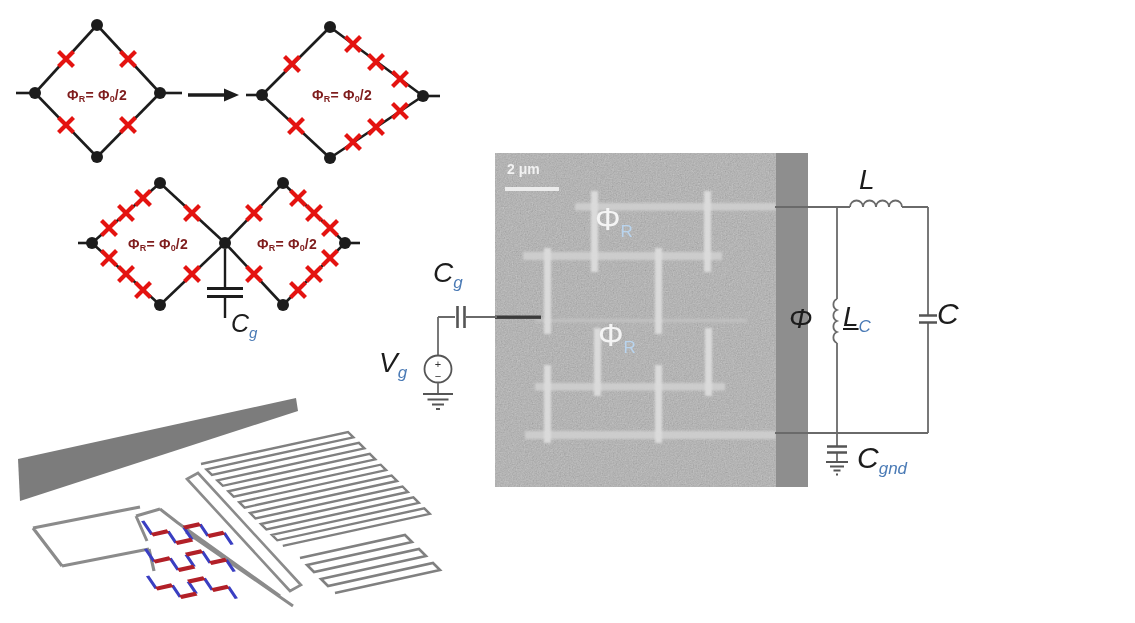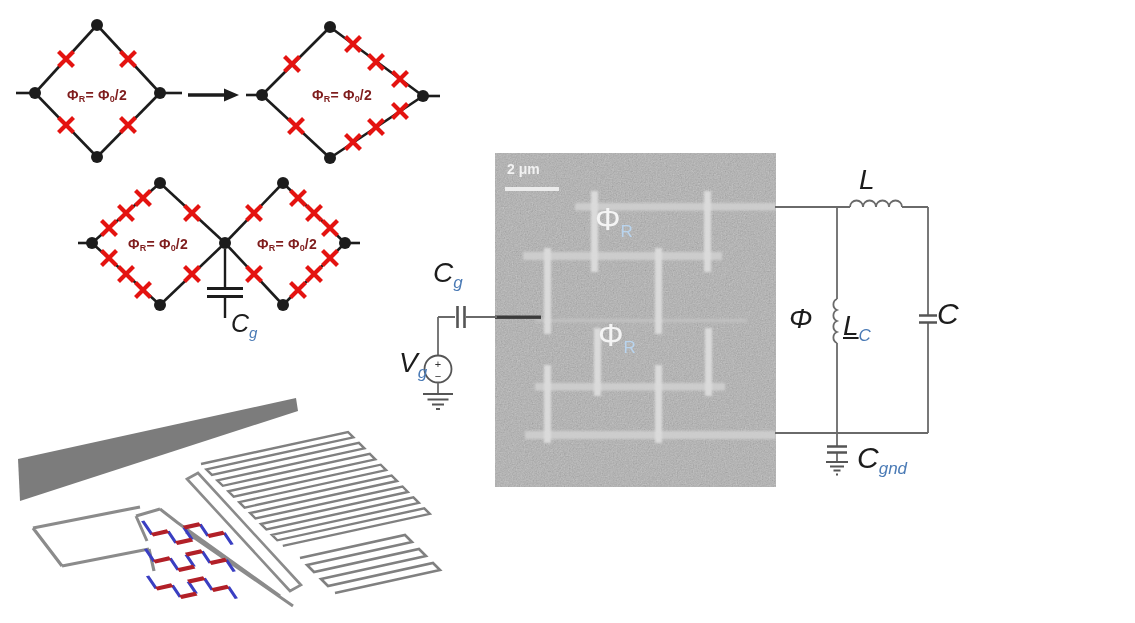--- a/index.html
+++ b/index.html
@@ -1,20 +1,20 @@
 <!DOCTYPE html>
 <html><head>
 <meta charset="utf-8">
 <style>
   html,body{margin:0;padding:0;background:#ffffff;}
   #canvas{position:relative;width:1135px;height:623px;background:#fff;overflow:hidden;
           font-family:"Liberation Sans",sans-serif;}
   #art{position:absolute;left:0;top:0;z-index:3;}
   .sem{position:absolute;left:495px;top:153px;width:281px;height:334px;background:#8e8e8e;
-       overflow:hidden;z-index:1;}
+       overflow:hidden;z-index:1;padding-left:32px;}
   .sem svg{position:absolute;left:0;top:0;}
   .lbl{position:absolute;white-space:nowrap;z-index:4;color:#1c1c1c;}
   .flux{font-weight:bold;font-size:14px;letter-spacing:.2px;transform:translate(-50%,-50%);color:#7f1d1d;}
   .flux .subd{font-size:9px;vertical-align:-2px;font-weight:bold;}
   .cir{font-style:italic;font-size:28px;}
   .cir .sub{font-size:17px;font-style:italic;vertical-align:-6px;color:#4a7ab5;}
   .big{font-size:30px;}
   .semlbl{color:#f4f4f4;font-size:32px;z-index:2;}
   .semlbl .sub{font-size:17px;vertical-align:-7px;color:#b9d4ee;}
   .scale{color:#f2f2f2;font-weight:bold;font-size:14px;font-style:normal;z-index:2;}
@@ -197,31 +197,31 @@
     <span>Φ</span><span class="subd">R</span><span>= Φ</span><span class="subd">0</span><span>/2</span>
   </div>
 
   <div class="lbl cir" style="left:231px;top:309px;font-size:25px;">
     <span>C</span><span class="sub" style="font-size:15px;">g</span>
   </div>
 
   <div class="lbl cir" style="left:433px;top:257px;">
     <span>C</span><span class="sub">g</span>
   </div>
-  <div class="lbl cir" style="left:379px;top:347px;margin-left:20px;">
+  <div class="lbl cir" style="left:379px;top:347px;">
     <span>V</span><span class="sub">g</span>
   </div>
 
   <div class="lbl cir" style="left:859px;top:164px;">
     <span>L</span>
   </div>
   <div class="lbl cir" style="left:789px;top:303px;">
     <span>Φ</span>
   </div>
-  <div class="lbl cir" style="left:843px;top:310px;text-decoration:underline;">
+  <div class="lbl cir" style="left:843px;top:301px;text-decoration:underline;">
     <span>L</span><span class="sub">C</span>
   </div>
   <div class="lbl cir big" style="left:937px;top:297px;">
     <span>C</span>
   </div>
   <div class="lbl cir big" style="left:857px;top:441px;">
     <span>C</span><span class="sub">gnd</span>
   </div>
 
 </div>

